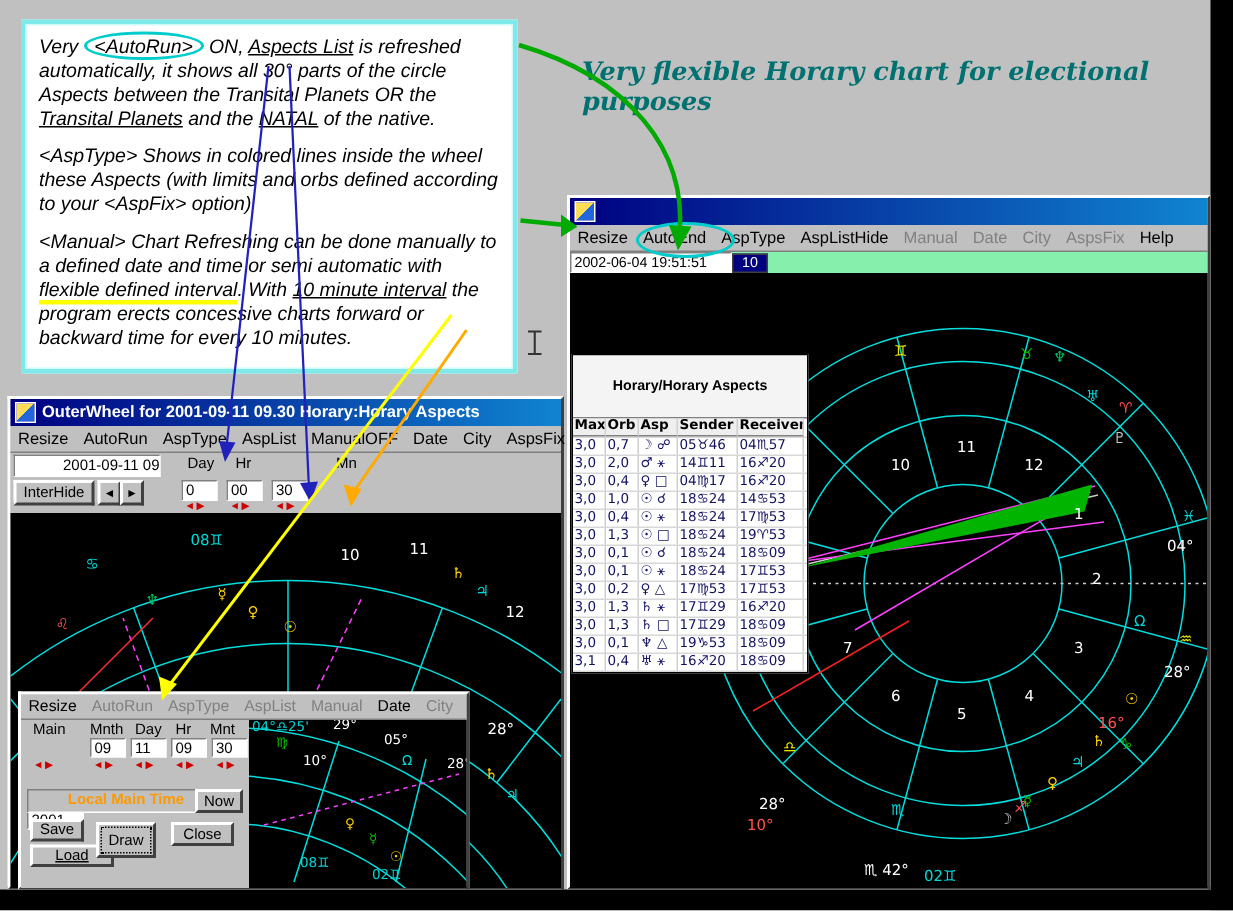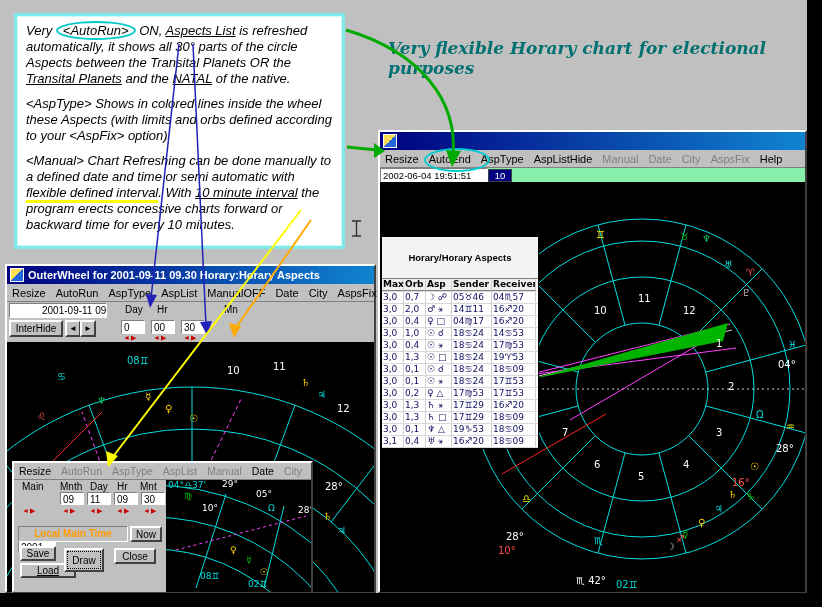--- a/index.html
+++ b/index.html
@@ -61,21 +61,21 @@
   .mid-chart{width:367px;height:250px;}
   
   .dialog{left:12px;top:461px;width:301px;height:132px;z-index:12;}
   .dlg-menubar{height:16px;display:flex;align-items:center;background:#c0c0c0;font-size:10.5px;border-bottom:1px solid #808080;overflow:hidden;}
   .dlg-body{position:relative;height:112px;display:flex;}
   .dlg-left{position:relative;width:152px;height:112px;background:#c0c0c0;}
   .dlg-chart{width:145px;height:112px;}
   .dlg-chart .glyph{font-size:9px;}
   .lbl{position:absolute;font-size:10px;color:#000;}
   .lmt{position:absolute;left:4px;top:46px;width:108px;height:14px;border:1px solid;border-color:#808080 #fff #fff #808080;
-       color:#ff9900;font-weight:bold;font-size:10px;text-align:center;line-height:13px;background:#c0c0c0;}
+       color:#ff9900;font-weight:bold;font-size:10px;text-align:center;line-height:13px;background:#c0c0c0;padding-left:11px;}
   
   .arrows{position:absolute;left:0;top:0;z-index:60;pointer-events:none;}
 </style>
 </head>
 <body>
 
 <div class="desktop">
 
   <div class="strip" style="left:807px;top:0;width:15px;height:607px;"></div>
   <div class="strip" style="left:0;top:593px;width:822px;height:14px;"></div>
@@ -405,21 +405,21 @@
         <svg width="145" height="112" viewBox="0 0 145 112">
           <g stroke="#00dede" fill="none" stroke-width="1">
             <circle cx="-15" cy="255" r="250"></circle>
               <circle cx="-15" cy="255" r="218"></circle>
               <circle cx="-15" cy="255" r="186"></circle>
             <line x1="60" y1="14" x2="30" y2="108"></line>
               <line x1="118" y1="26" x2="98" y2="108"></line>
           </g>
           <line x1="10" y1="70" x2="140" y2="36" stroke="#ff40ff" stroke-dasharray="3,3"></line>
         </svg>
-      <span class="glyph" style="left: 2px; top: 1px; color: rgb(0, 216, 216);">04°♎37'</span>
+      <span class="glyph" style="left: 2px; top: 1px; color: rgb(0, 216, 216);">04°♎25'</span>
           <span class="glyph" style="left: 56px; top: 0px; color: rgb(255, 255, 255);">29°</span>
           <span class="glyph" style="left: 90px; top: 10px; color: rgb(255, 255, 255);">05°</span>
           <span class="glyph" style="left: 102px; top: 24px; color: rgb(0, 216, 216);">Ω</span>
           <span class="glyph" style="left: 36px; top: 24px; color: rgb(255, 255, 255);">10°</span>
           <span class="glyph" style="left: 132px; top: 26px; color: rgb(255, 255, 255);">28°</span>
           <span class="glyph" style="left: 18px; top: 12px; color: rgb(0, 192, 0);">♍</span>
           <span class="glyph" style="left: 64px; top: 66px; color: rgb(255, 208, 0);">♀</span>
           <span class="glyph" style="left: 80px; top: 76px; color: rgb(0, 192, 0);">☿</span>
           <span class="glyph" style="left: 94px; top: 88px; color: rgb(255, 208, 0);">☉</span>
           <span class="glyph" style="left: 34px; top: 92px; color: rgb(0, 216, 216);">08♊</span>

